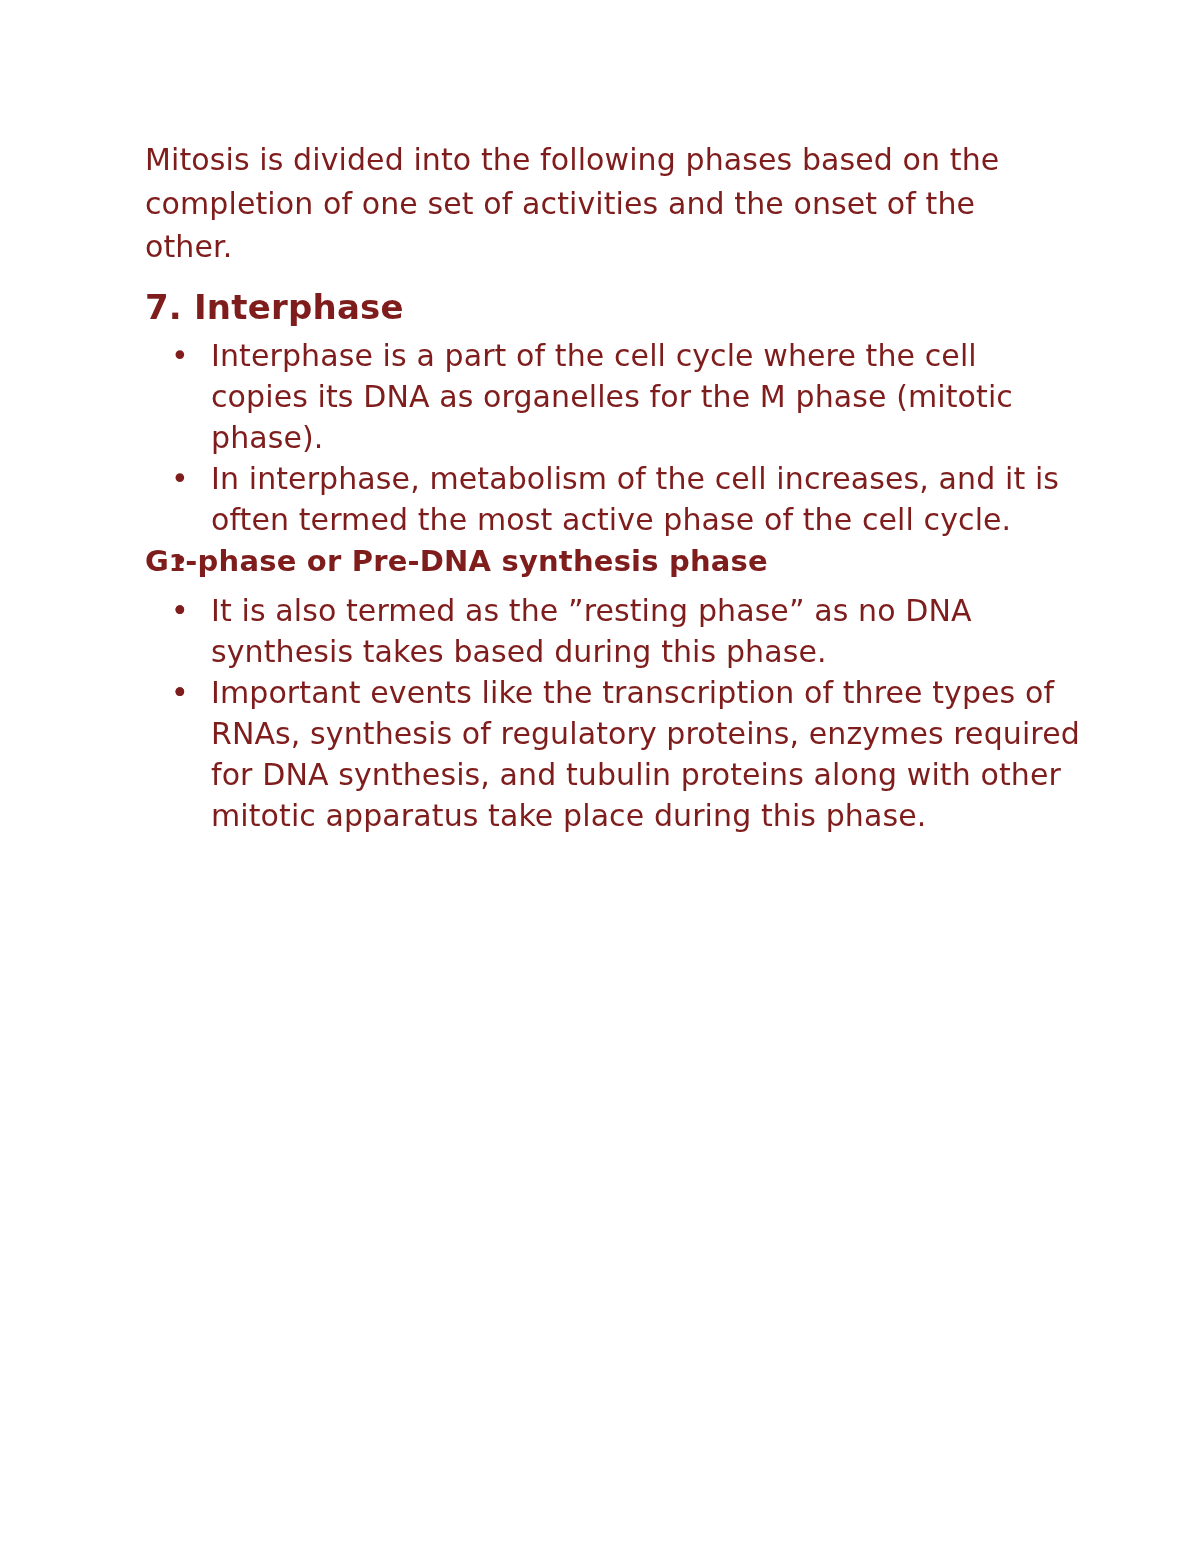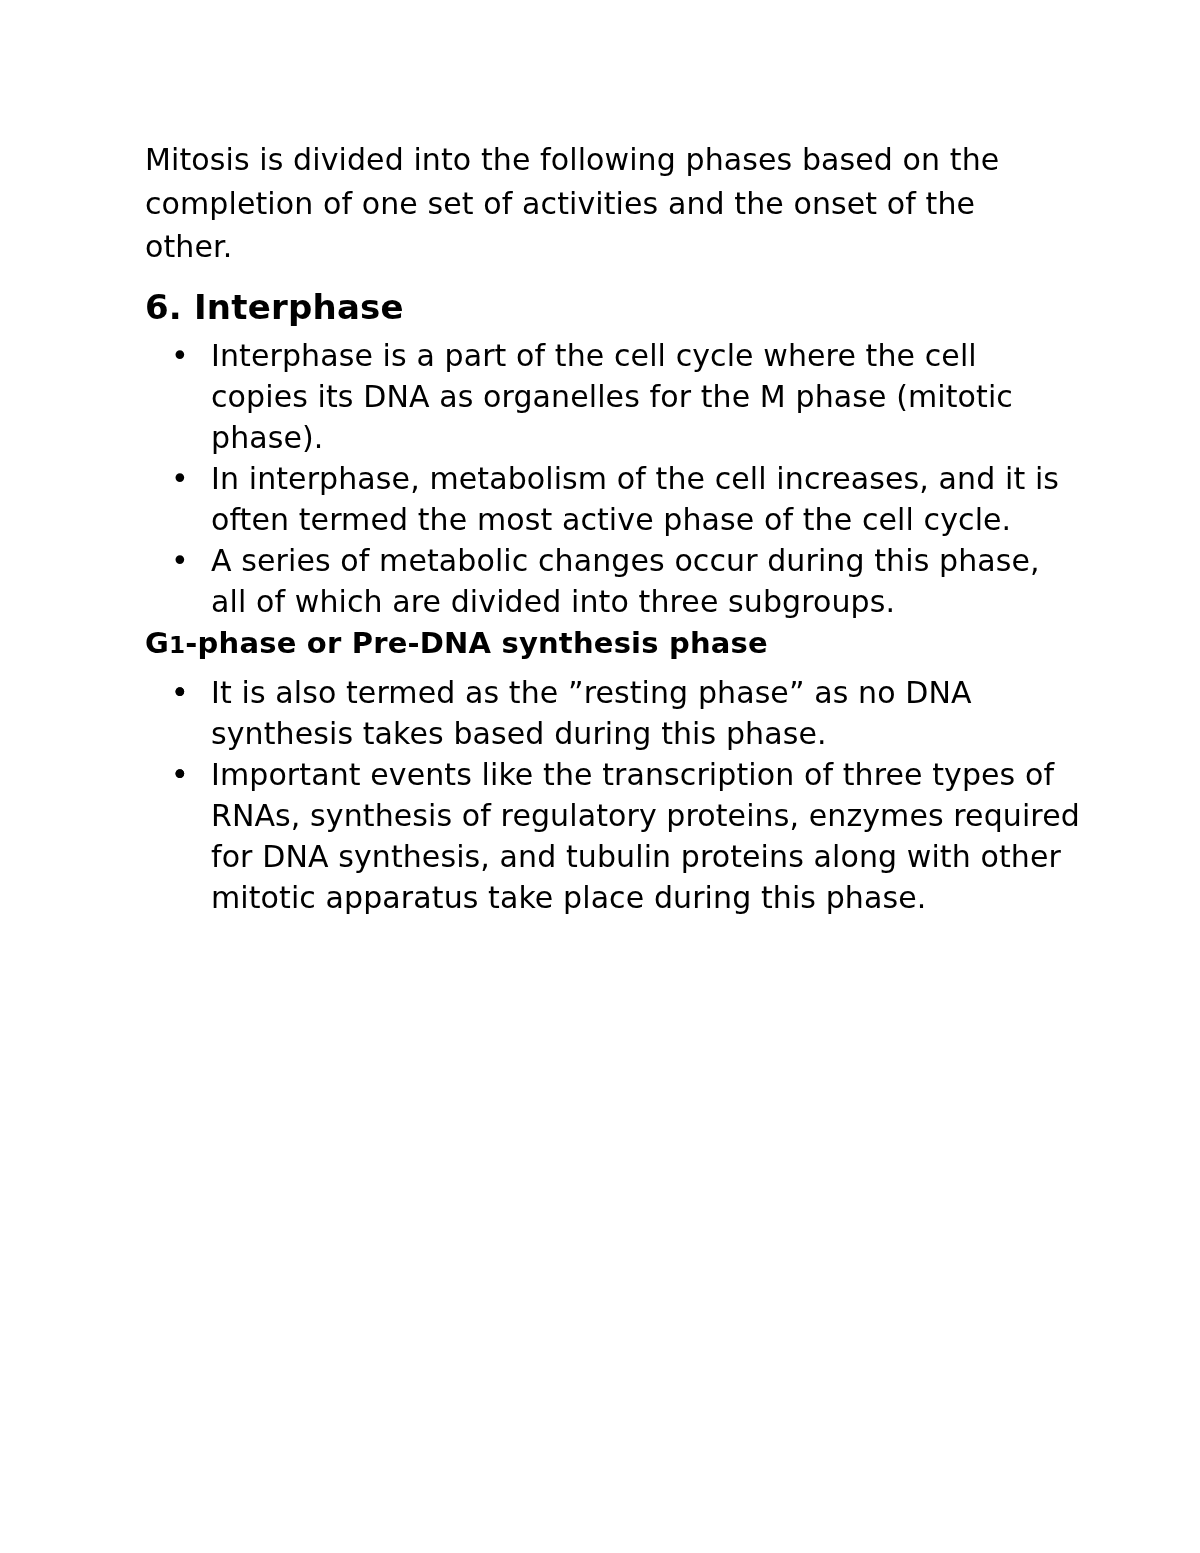--- a/index.html
+++ b/index.html
@@ -8,21 +8,21 @@
     padding: 0;
     background: #ffffff;
   }
   .page {
     position: relative;
     width: 1200px;
     height: 1553px;
     background: #ffffff;
     overflow: hidden;
     font-family: "DejaVu Sans", "Liberation Sans", sans-serif;
-    color: #000000;
+    color: #7f1d1d;
     -webkit-font-smoothing: none;
   }
   .content {
     position: absolute;
     left: 145px;
     top: 138px;
     width: 930px;
   }
 
   
@@ -86,34 +86,33 @@
   .list-g1 { margin-top: 10px; }
 </style>
 </head>
 <body>
 
 <div class="page">
   <div class="content">
 
     <p class="intro">Mitosis is divided into the following phases based on the completion of one set of activities and the onset of the other.</p>
 
-    <h2 class="h-main">6. Interphase</h2>
+    <h2 class="h-main">7. Interphase</h2>
 
     <ul class="bullets list-interphase">
       <li>
         <span class="bullet-dot">•</span>
         <span>Interphase is a part of the cell cycle where the cell copies its DNA as organelles for the M phase (mitotic phase).</span>
       </li>
       <li>
         <span class="bullet-dot">•</span>
         <span>In interphase, metabolism of the cell increases, and it is often termed the most active phase of the cell cycle.</span>
       </li>
       <li>
         <span class="bullet-dot">•</span>
-        <span>A series of metabolic changes occur during this phase, all of which are divided into three subgroups.</span>
       </li>
     </ul>
 
     <h3 class="h-sub"><span>G</span><span class="num-small">1</span><span>-phase or Pre-DNA synthesis phase</span></h3>
 
     <ul class="bullets list-g1">
       <li>
         <span class="bullet-dot">•</span>
       </li>
       <li>

